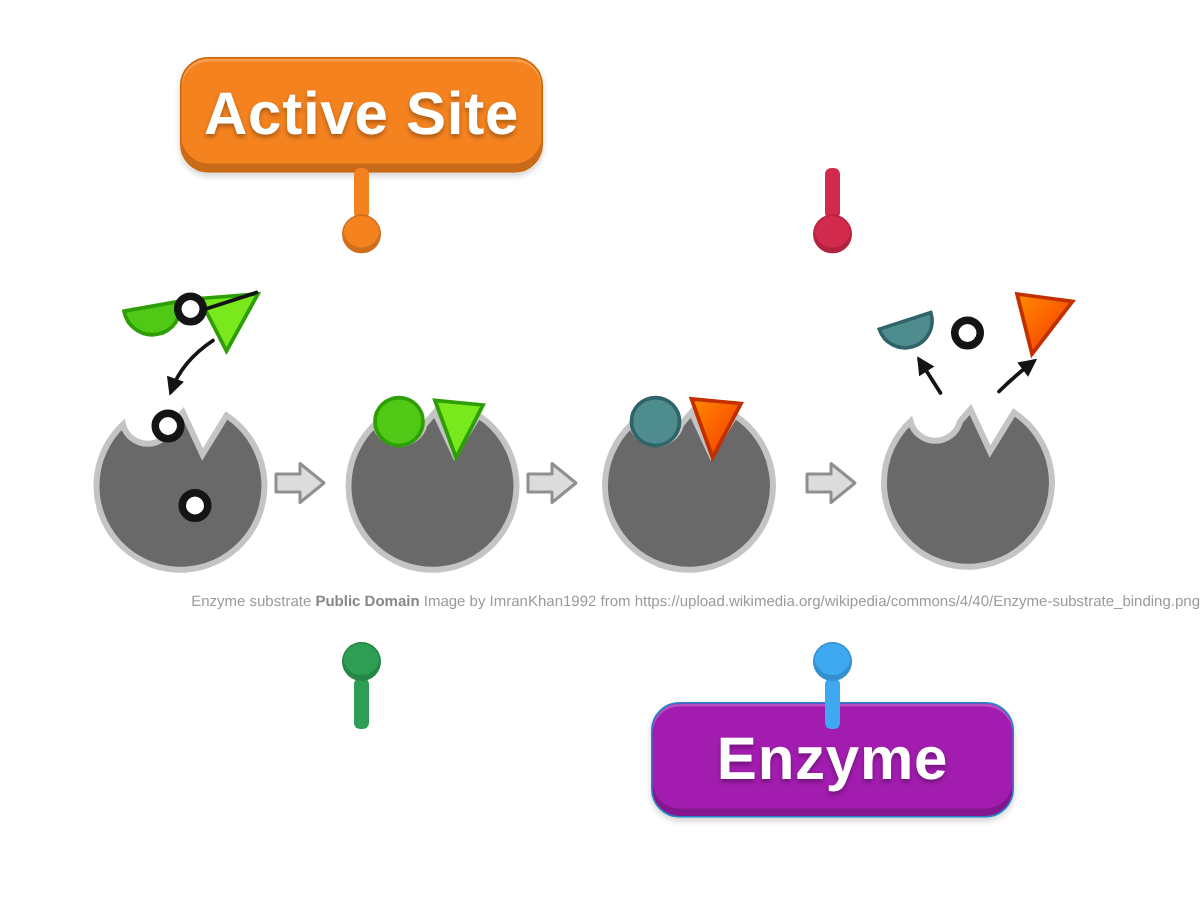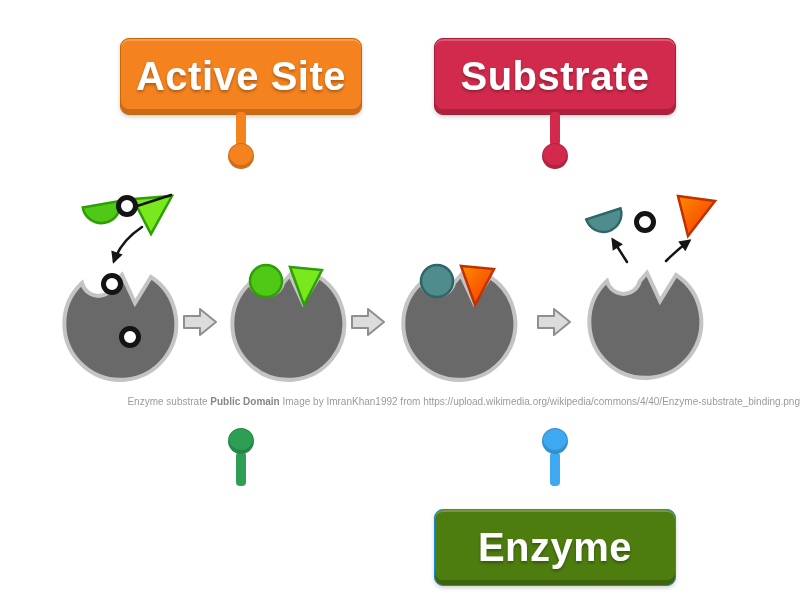--- a/index.html
+++ b/index.html
@@ -16,21 +16,21 @@
   .teal-piece  { fill:var(--product-teal); stroke:var(--product-teal-dark); stroke-width:2.5; }
   .tri-orange  { fill:url(#orangeGrad); stroke:var(--product-orange-dark); stroke-width:2.5; }
   .block-arrow { fill:var(--arrow-gray); stroke:var(--arrow-gray-outline); stroke-width:2; stroke-linejoin:round; }
   .flow-arrow  { fill:none; stroke:var(--marker-black); stroke-width:2.5; stroke-linecap:round; }
   .tick        { stroke:var(--marker-black); stroke-width:2.5; stroke-linecap:round; }
   .ring        { fill:#ffffff; stroke:var(--marker-black); stroke-width:5; cursor:pointer; }
   .grad-a { stop-color:var(--product-orange); }
   .grad-b { stop-color:var(--product-orange-hot); }
 
   
-  .label-card { position:absolute; width:242px; height:77px; border-radius:9px;
+  .label-card { position:absolute; width:242px; height:77px; border-radius:19px;
                 display:flex; align-items:center; justify-content:center;
                 color:#fff; font-size:40px; font-weight:bold; letter-spacing:.5px;
                 text-shadow:0 2px 3px rgba(0,0,0,.3);
                 border:1px solid rgba(0,0,0,.12);
                 box-shadow:inset 0 -5px 0 rgba(0,0,0,.18),
                            inset 0 2px 0 rgba(255,255,255,.22),
                            0 2px 4px rgba(0,0,0,.18);
                 cursor:grab; user-select:none; }
   .pin-stem { position:absolute; width:10px; border-radius:4px; }
   .pin-dot  { position:absolute; width:26px; height:26px; border-radius:50%;
@@ -91,30 +91,27 @@
     <circle class="ring" cx="130" cy="337" r="8.5"></circle>
     <circle class="ring" cx="645" cy="222" r="8.5"></circle>
   </svg>
 
   <div class="label-card" style="left: 120px; top: 38px; background: rgb(244, 130, 31); border-color: rgb(201, 103, 8);">
     <span>Active Site</span>
   </div>
   <div class="pin-stem" style="left: 236px; top: 112px; height: 34px; background: rgb(244, 130, 31);"></div>
   <div class="pin-dot" style="left: 228px; top: 143px; background: rgb(244, 130, 31);"></div>
 
-  <div class="label-card" style="left: 434px; top: 38px; background: rgb(210, 42, 76); border-color: rgb(166, 29, 56);">
-    <span>Substrate</span>
-  </div>
   <div class="pin-stem" style="left: 550px; top: 112px; height: 34px; background: rgb(210, 42, 76);"></div>
   <div class="pin-dot" style="left: 542px; top: 143px; background: rgb(210, 42, 76);"></div>
 
   <div class="pin-stem" style="left: 236px; top: 452px; height: 34px; background: rgb(45, 158, 83);"></div>
   <div class="pin-dot" style="left: 228px; top: 428px; background: rgb(45, 158, 83);"></div>
 
-  <div class="label-card" style="left: 434px; top: 509px; background: #4d7c0f; border-color: rgb(31, 134, 204); justify-content: center;">
+  <div class="label-card" style="left: 434px; top: 468px; background: #a21caf; border-color: rgb(31, 134, 204); justify-content: center;">
     <span>Enzyme</span>
   </div>
   <div class="pin-stem" style="left: 550px; top: 452px; height: 34px; background: rgb(62, 168, 240);"></div>
   <div class="pin-dot" style="left: 542px; top: 428px; background: rgb(62, 168, 240);"></div>
 
   <div class="attribution">
     <span>Enzyme substrate </span><b>Public Domain</b><span> Image by ImranKhan1992 from https://upload.wikimedia.org/wikipedia/commons/4/40/Enzyme-substrate_binding.png</span>
   </div>
 
 </div>

